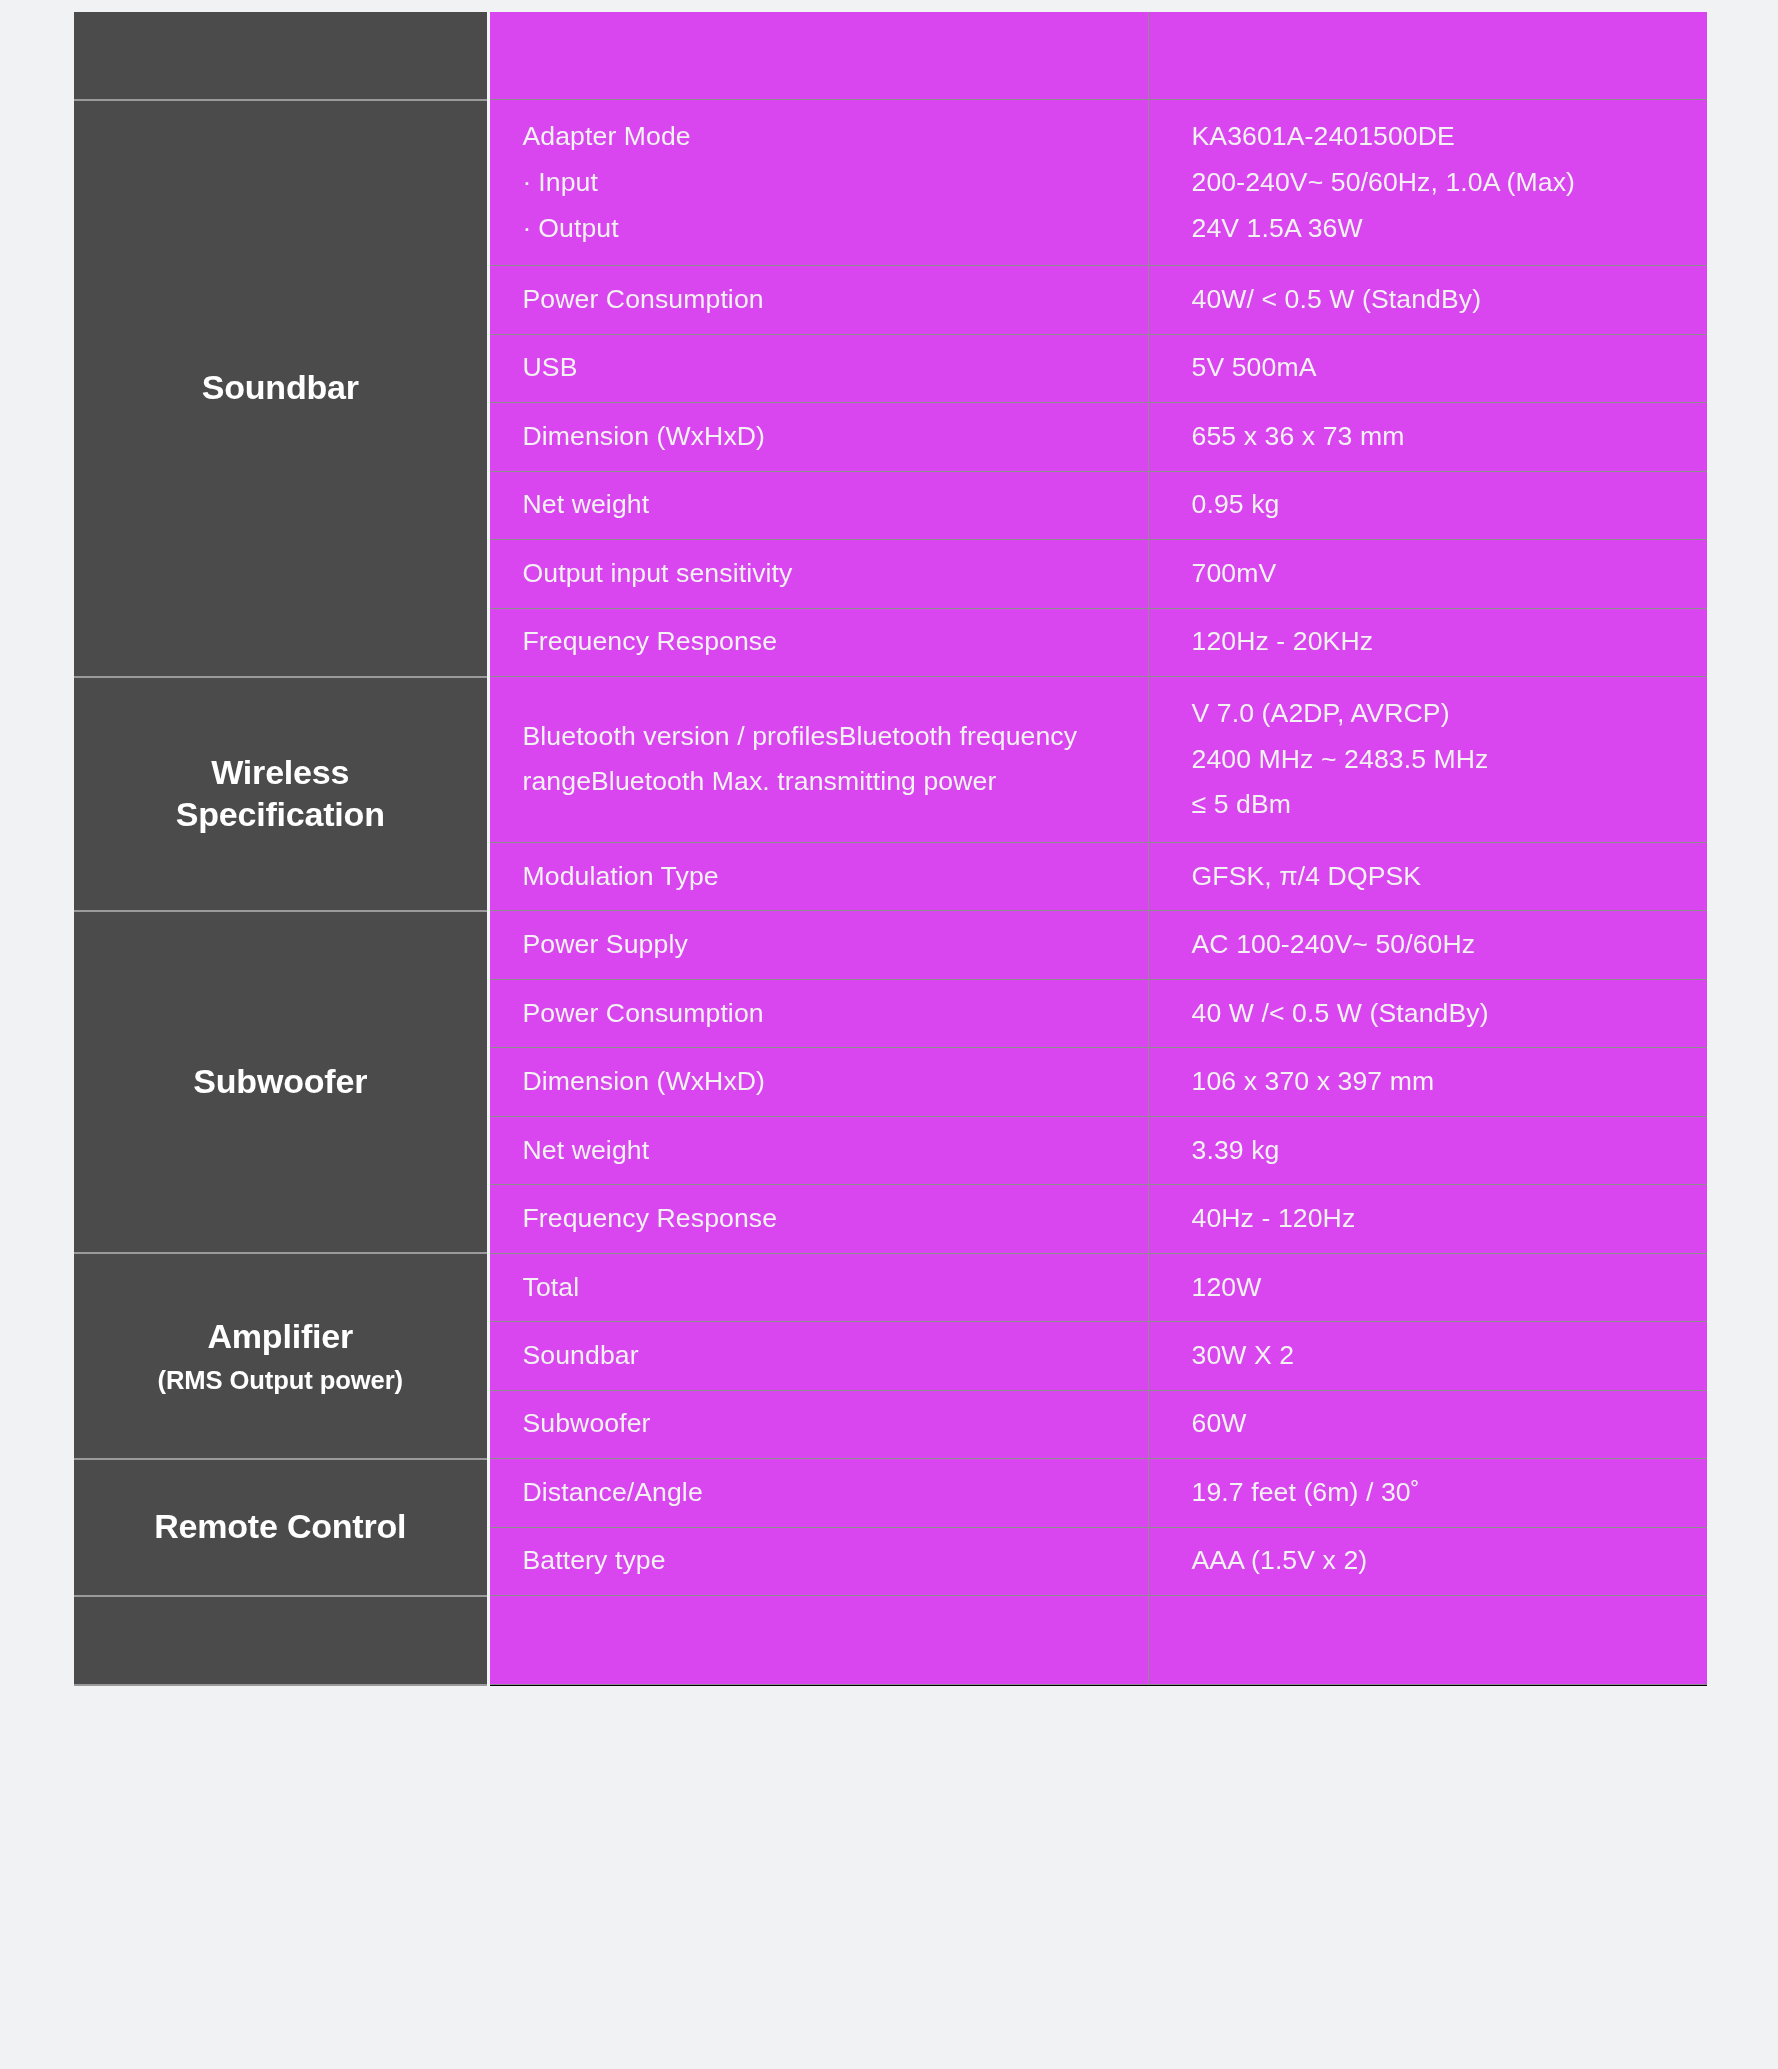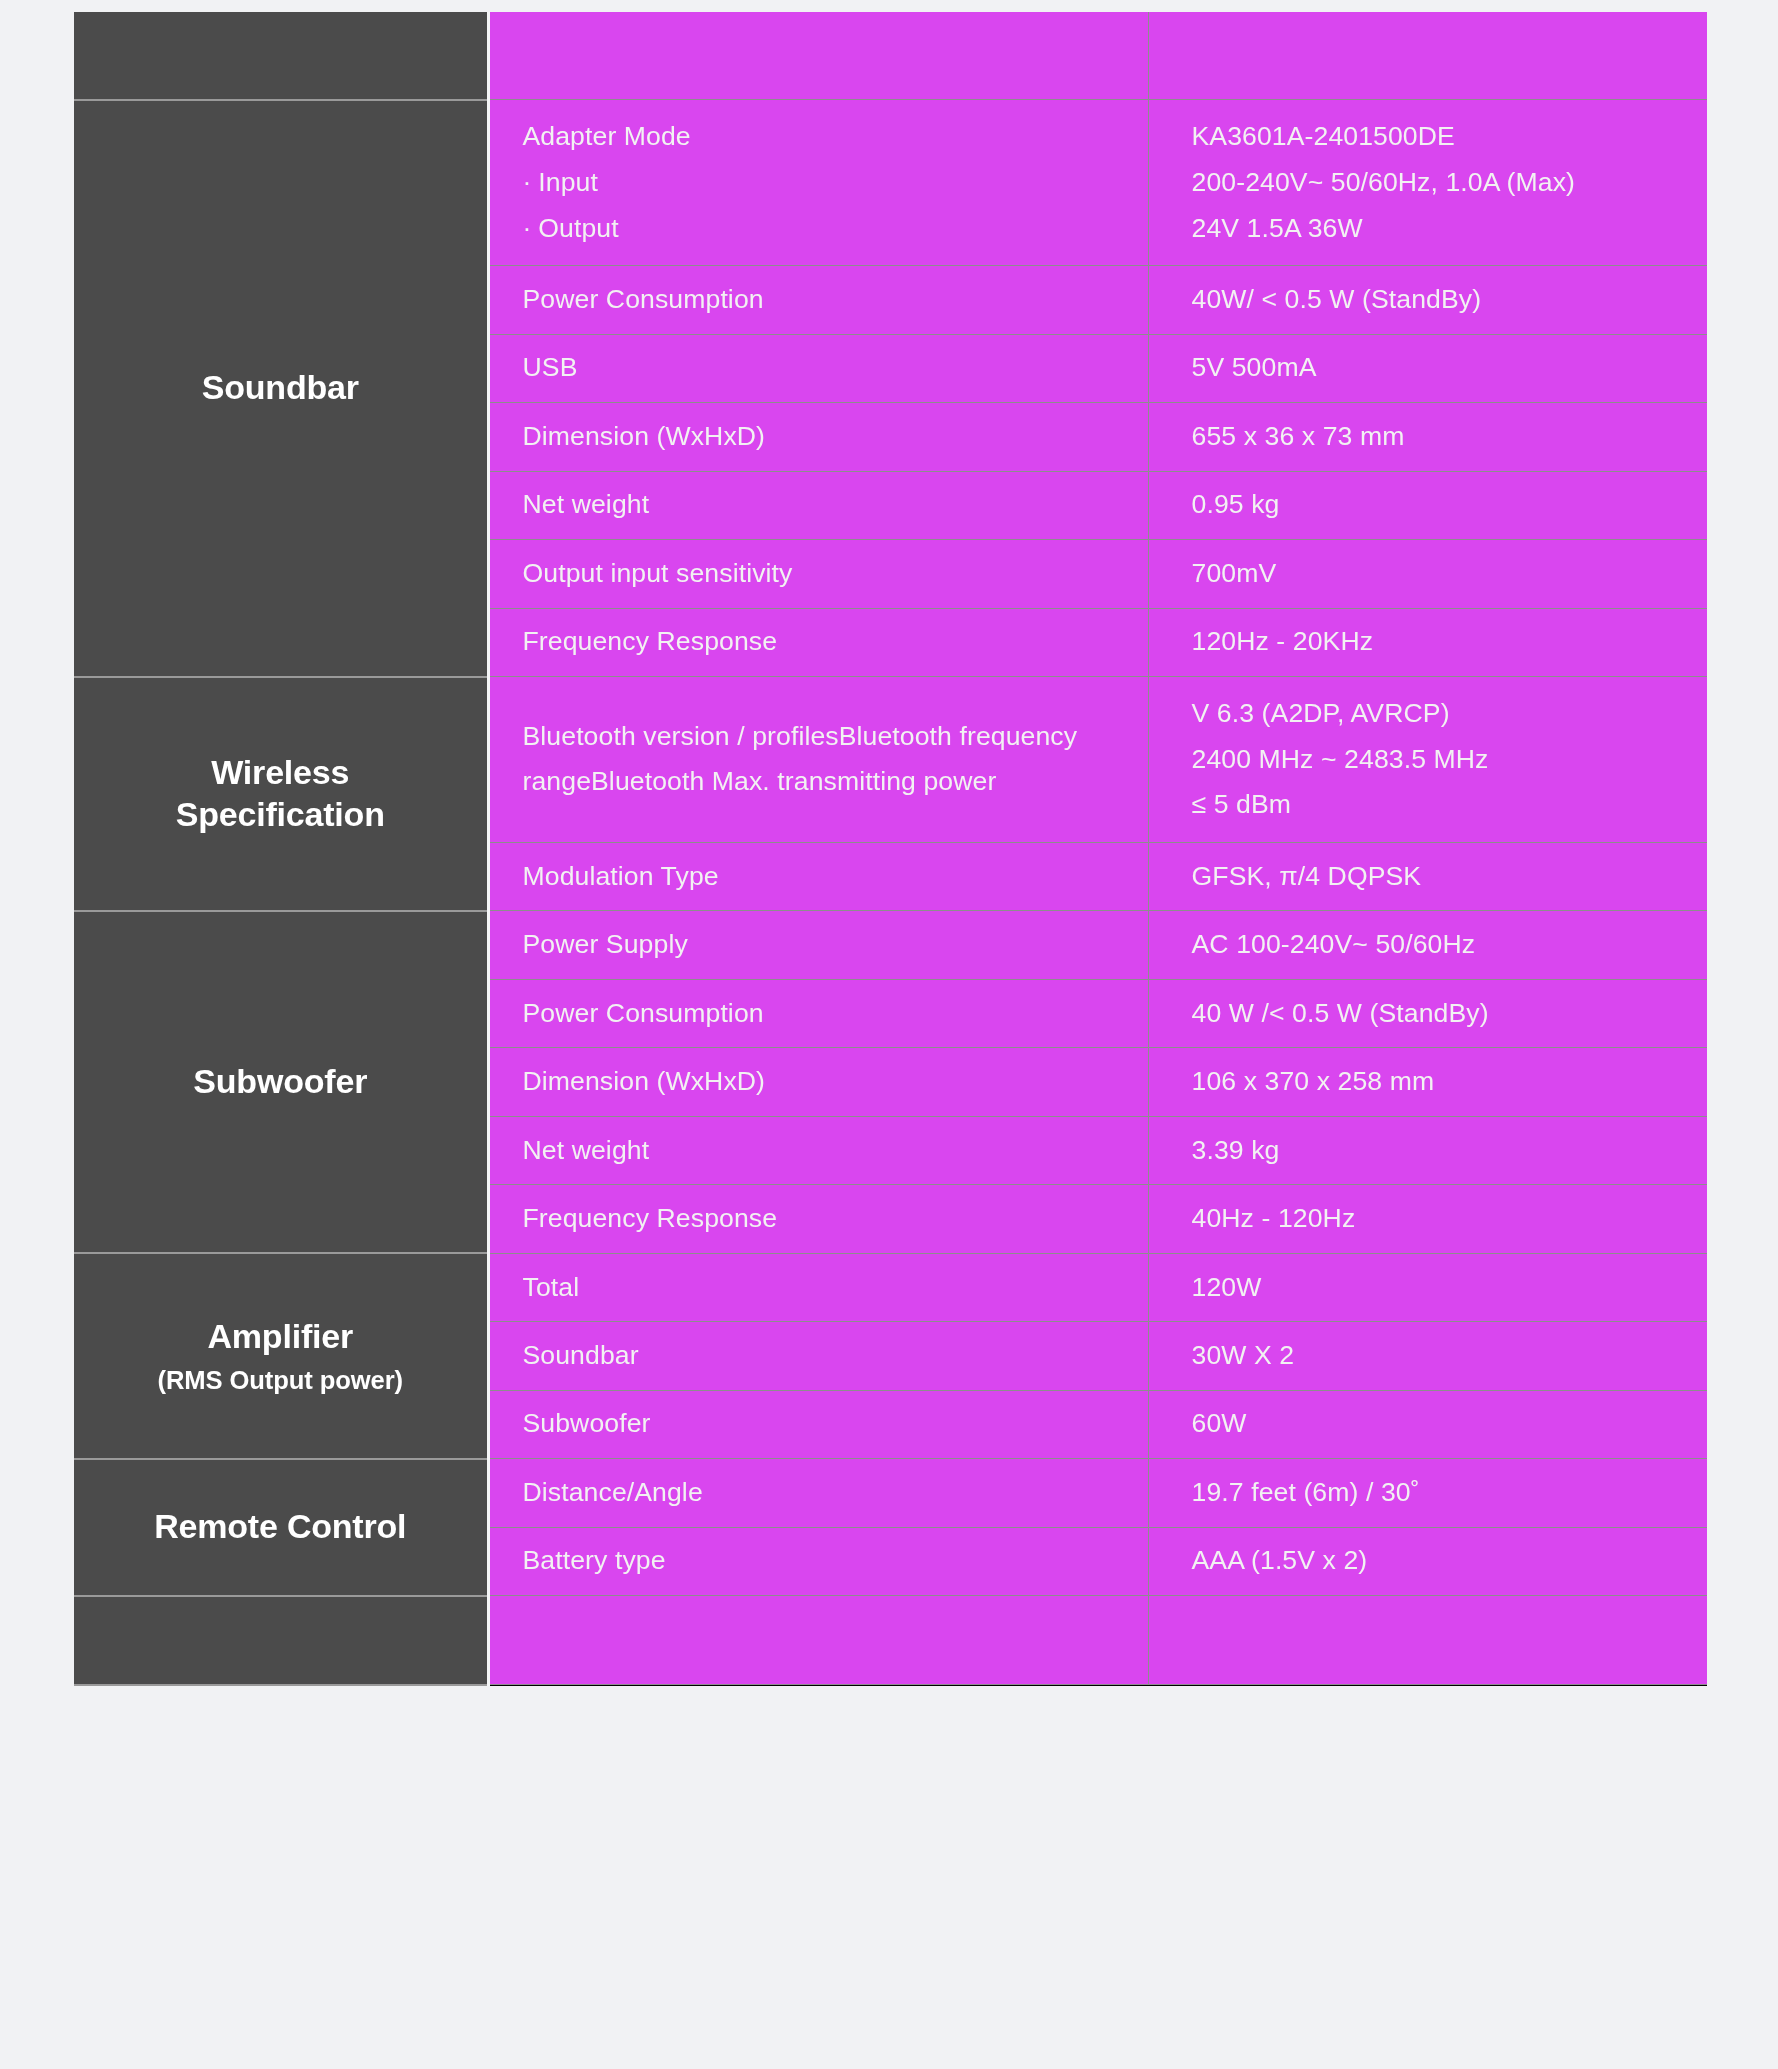--- a/index.html
+++ b/index.html
@@ -165,41 +165,41 @@
             <td class="val">700mV</td>
           </tr>
           <tr>
             <td class="lbl">Frequency Response</td>
             <td class="val">120Hz - 20KHz</td>
           </tr>
           <tr>
             <td class="cat" rowspan="2"><span>Wireless</span><br><span>Specification</span></td>
             <td class="lbl multi"><span class="vline">Bluetooth version / profiles</span><span class="vline">Bluetooth frequency range</span><span class="vline">Bluetooth Max. transmitting power</span></td>
             <td class="val multi">
-              <span class="vline nowrap">V 6.3 (A2DP, AVRCP)</span>
+              <span class="vline nowrap">V 7.0 (A2DP, AVRCP)</span>
               <span class="vline nowrap">2400 MHz ~ 2483.5 MHz</span>
               <span class="vline nowrap">≤ 5 dBm</span>
             </td>
           </tr>
           <tr>
             <td class="lbl">Modulation Type</td>
             <td class="val">GFSK, π/4 DQPSK</td>
           </tr>
           <tr>
             <td class="cat" rowspan="5"><span>Subwoofer</span></td>
             <td class="lbl">Power Supply</td>
             <td class="val">AC 100-240V~ 50/60Hz</td>
           </tr>
           <tr>
             <td class="lbl">Power Consumption</td>
             <td class="val">40 W /&lt; 0.5 W (StandBy)</td>
           </tr>
           <tr>
             <td class="lbl">Dimension (WxHxD)</td>
-            <td class="val">106 x 370 x 258 mm</td>
+            <td class="val">106 x 370 x 397 mm</td>
           </tr>
           <tr>
             <td class="lbl">Net weight</td>
             <td class="val">3.39 kg</td>
           </tr>
           <tr>
             <td class="lbl">Frequency Response</td>
             <td class="val">40Hz - 120Hz</td>
           </tr>
           <tr>

